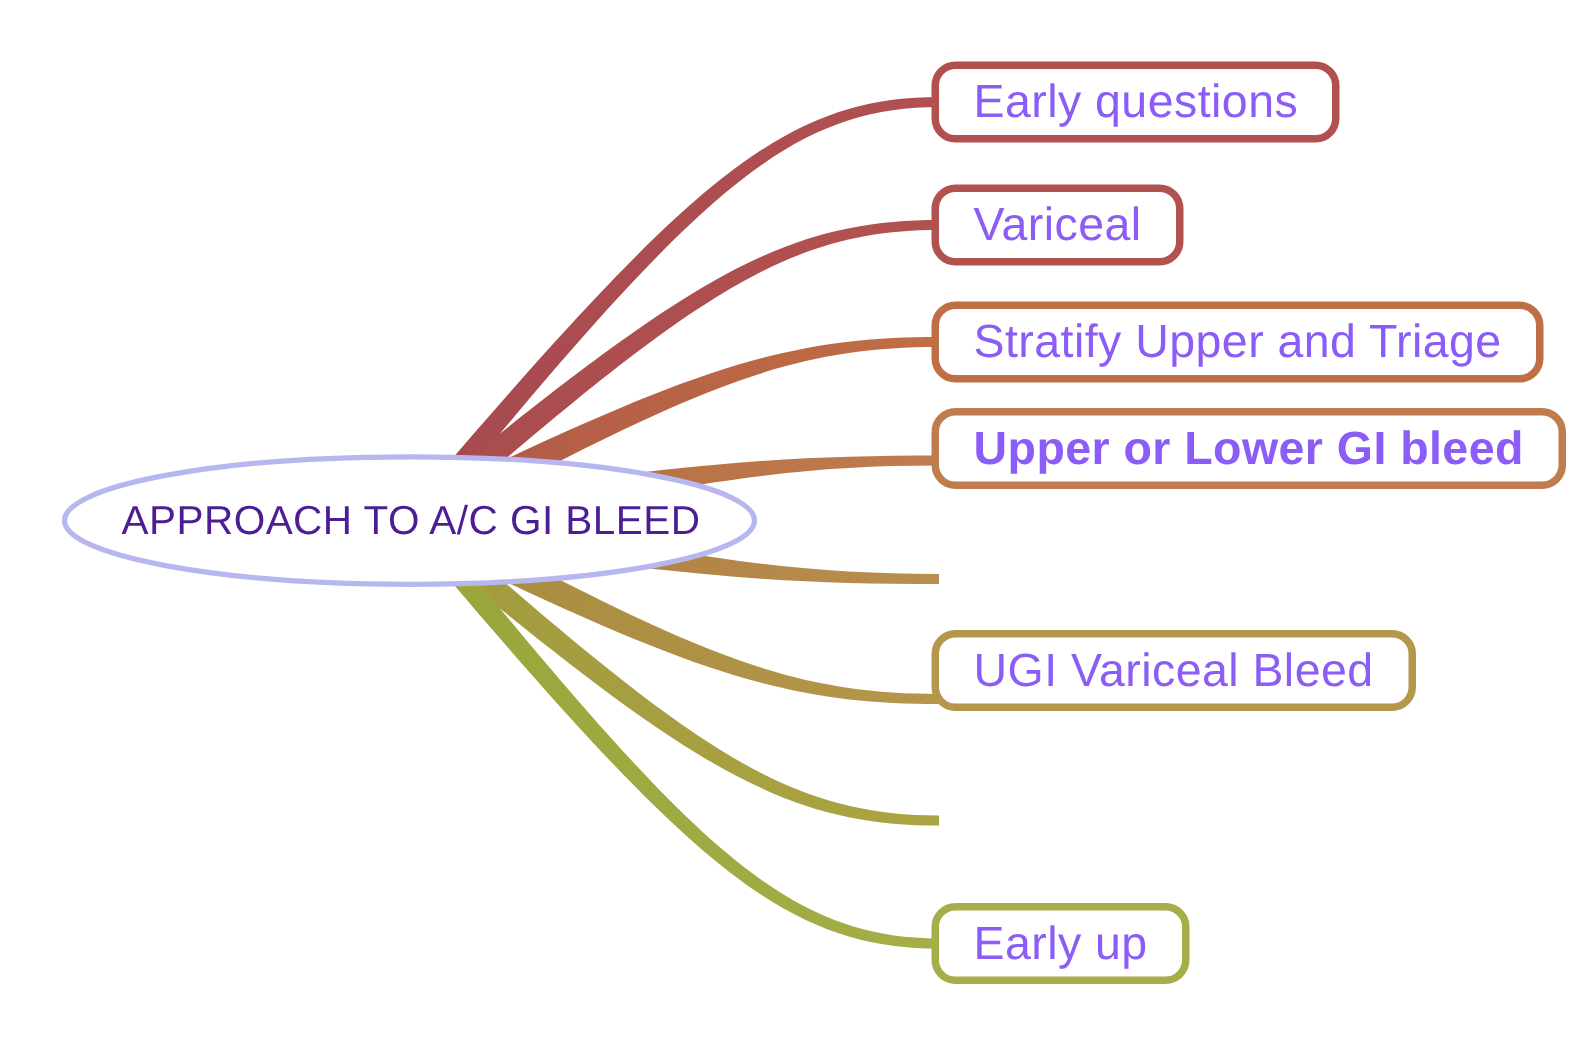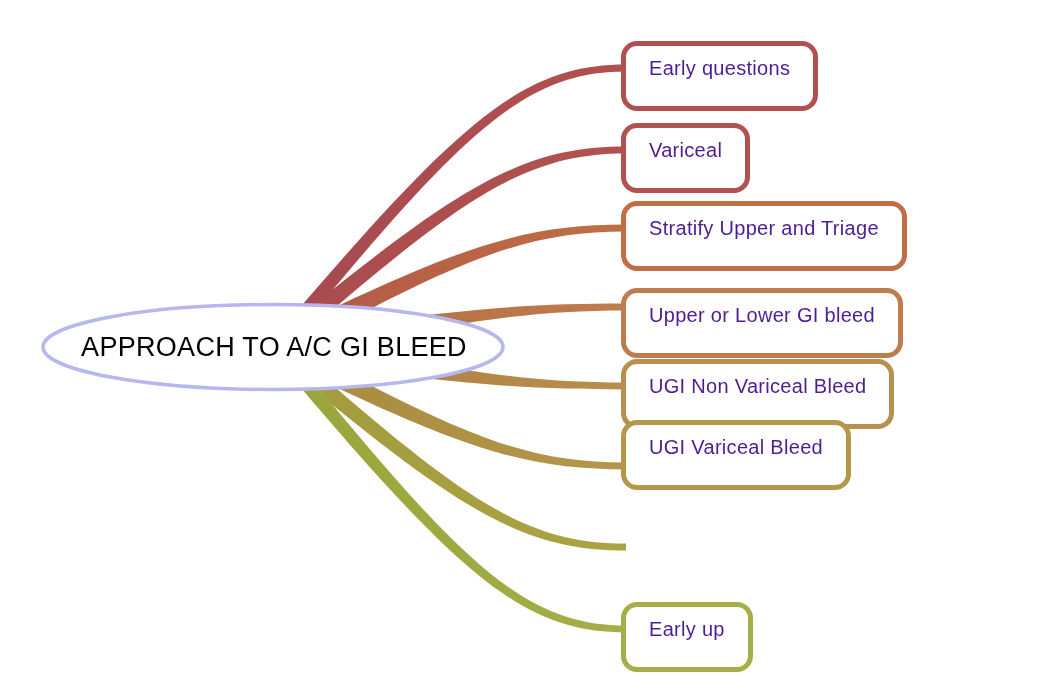--- a/index.html
+++ b/index.html
@@ -23,37 +23,37 @@
     height: 696px;
   }
   .hub-label {
     position: absolute;
     left: 43px;
     top: 330px;
     width: 462px;
     text-align: center;
     font-size: 27px;
     line-height: 34px;
-    color: #000000;
+    color: #4c1d95;
     letter-spacing: 0.3px;
     white-space: nowrap;
   }
   .node {
     position: absolute;
     left: 621px;
-    height: 70px;
+    height: 54px;
     box-sizing: border-box;
     background: #ffffff;
     border: 5px solid #999999;
     border-radius: 16px;
     padding: 0 23px;
-    font-size: 20px;
+    font-size: 31px;
     line-height: 44px;
     letter-spacing: 0.3px;
-    color: #4c1d95;
+    color: #8b5cf6;
     white-space: nowrap;
     display: inline-block;
   }
 </style>
 </head>
 <body>
 
 <div class="canvas">
 
   <svg id="branch-svg" viewBox="0 0 1046 696">
@@ -100,18 +100,17 @@
       <path d="M 276,335.5 C 458,496 521,543.6 626,543.6 L 626,550.4 C 521,550.4 458,510 276,358.5 Z" fill="url(#bg6)"></path>
       <path d="M 276,335.5 C 458,559.96 521,625.6 626,625.6 L 626,632.4 C 521,632.4 458,573.96 276,358.5 Z" fill="url(#bg7)"></path>
       <ellipse cx="273" cy="347" rx="230" ry="42.5" fill="#ffffff" stroke="#b7b7ef" stroke-width="3.5"></ellipse>
     </svg>
 
   <div class="hub-label">APPROACH TO A/C GI BLEED</div>
 
   <div class="node" style="top: 41px; border-color: rgb(178, 80, 80);"><span>Early questions</span></div>
   <div class="node" style="top: 123px; border-color: rgb(178, 82, 80);"><span>Variceal</span></div>
   <div class="node" style="top: 201px; border-color: rgb(192, 111, 69);"><span>Stratify Upper and Triage</span></div>
-  <div class="node" style="top: 288px; border-color: rgb(191, 125, 78);"><span>Upper or Lower GI bleed</span></div>
-  <div class="node" style="top: 359px; border-color: rgb(184, 143, 78);"><span>UGI Non Variceal Bleed</span></div>
+  <div class="node" style="top: 272px; border-color: rgb(191, 125, 78); font-weight: bold;"><span>Upper or Lower GI bleed</span></div>
   <div class="node" style="top: 420px; border-color: rgb(181, 151, 75);"><span>UGI Variceal Bleed</span></div>
   <div class="node" style="top: 602px; border-color: rgb(165, 174, 72);"><span>Early up</span></div>
 
 </div>
 
 </body></html>

